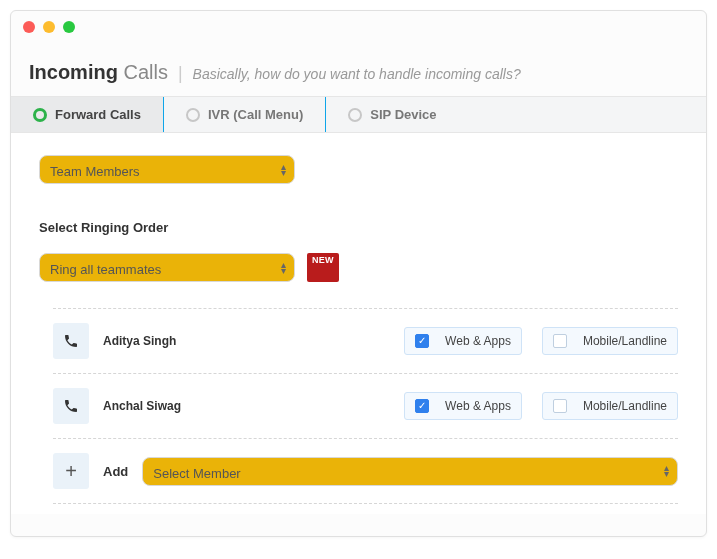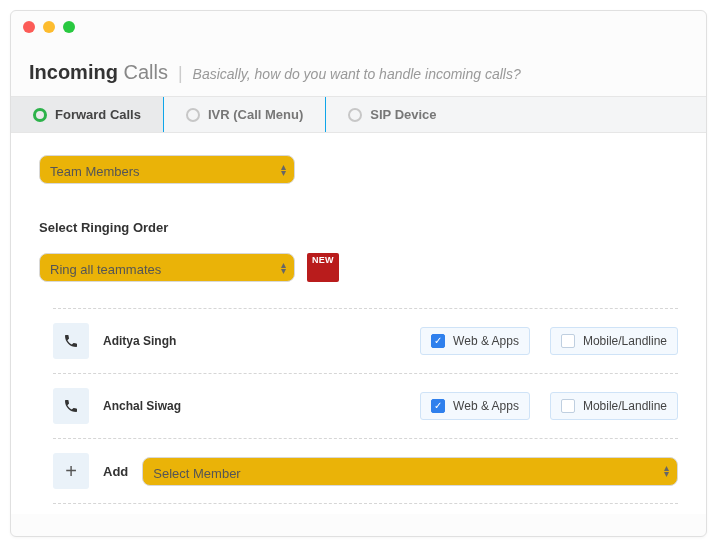--- a/index.html
+++ b/index.html
@@ -115,21 +115,21 @@
   .icon-box.add { font-size: 20px; color: #555; font-weight: 400; }
   .icon-phone {
     width: 16px; height: 16px;
   }
 
   .member-name { font-weight: 700; font-size: 12px; color: #333; flex: 0 0 auto; min-width: 100px; }
 
   .member-spacer { flex: 1; }
 
   .chk-group {
-    display: inline-flex; align-items: flex-end; gap: 8px;
+    display: inline-flex; align-items: flex-end; gap: 16px;
     border: 1px solid #cfe3f7; background: #f4f9fe;
     padding: 6px 10px; border-radius: 3px; font-size: 12px;
     color: #444; cursor: pointer;
     margin-left: 6px;
   }
   .chk {
     width: 14px; height: 14px; border-radius: 2px;
     border: 1px solid #bfcfe0; background: #fff;
     display: inline-flex; align-items: center; justify-content: center;
     flex-shrink: 0;

